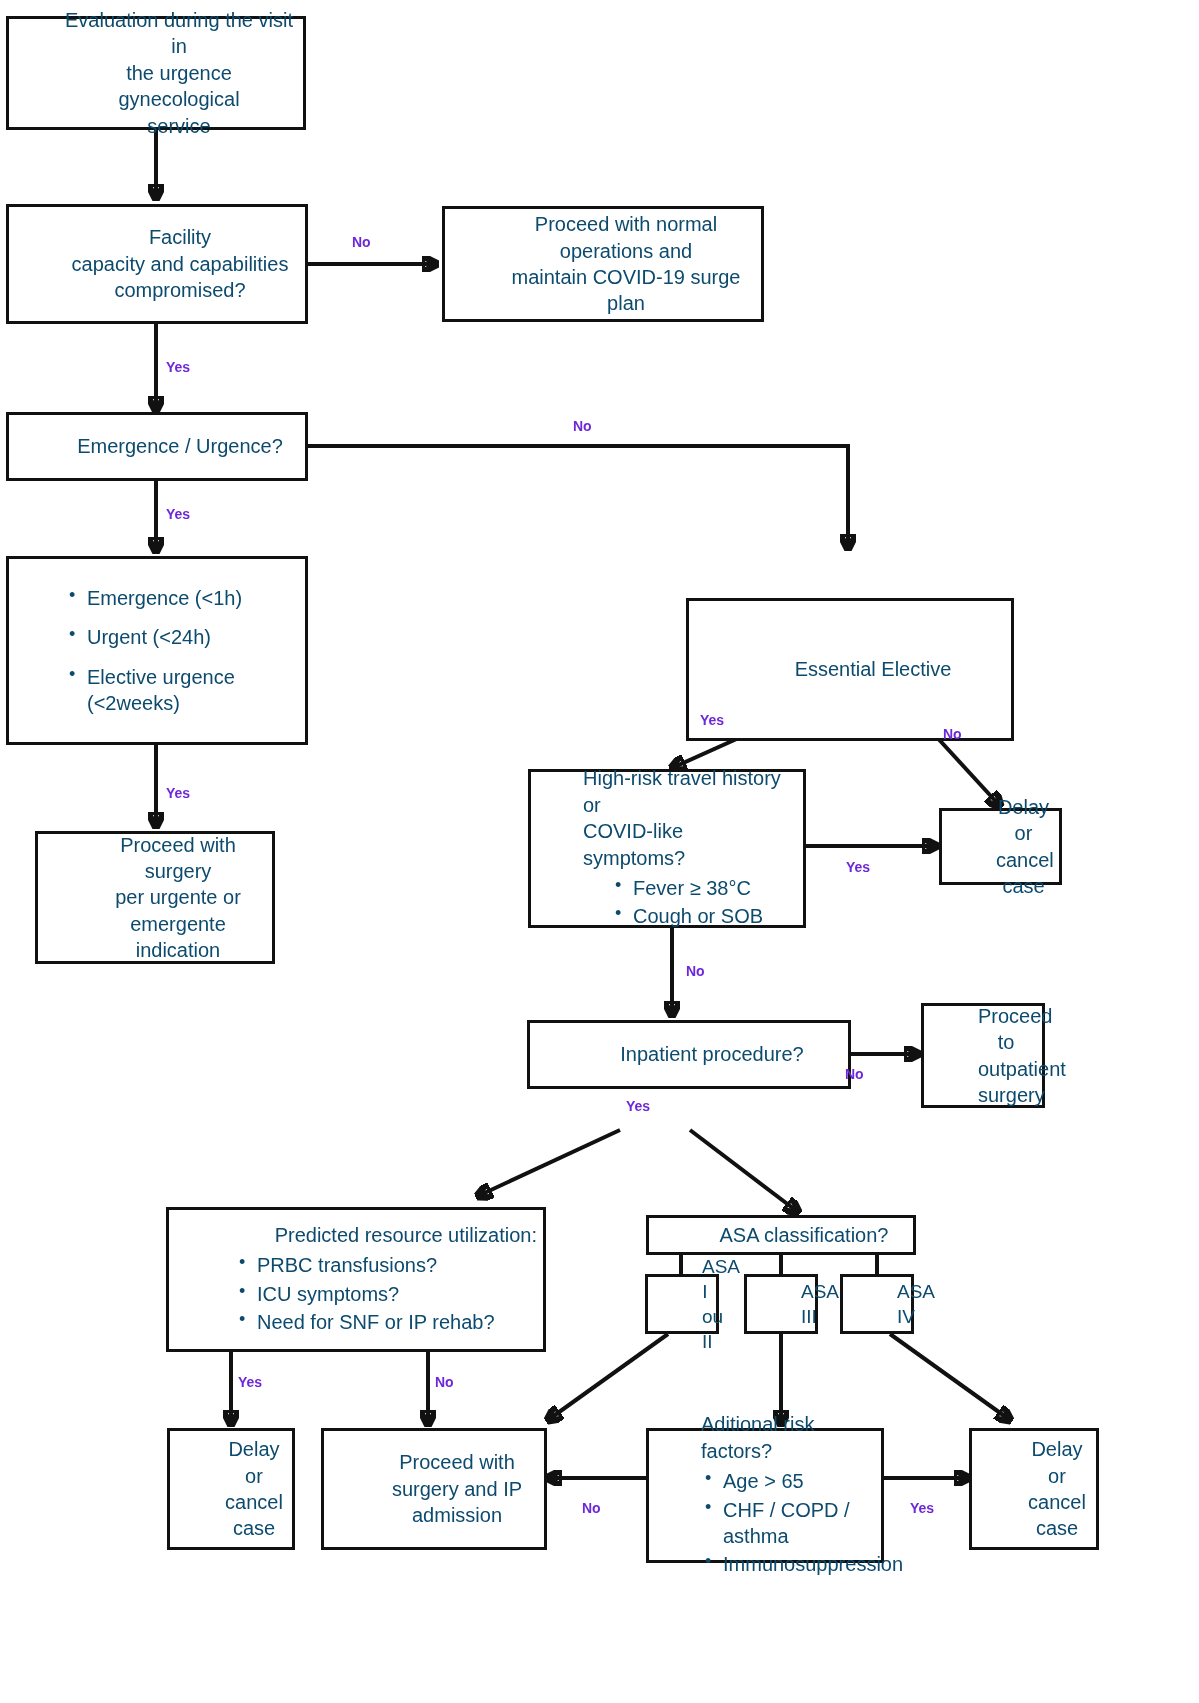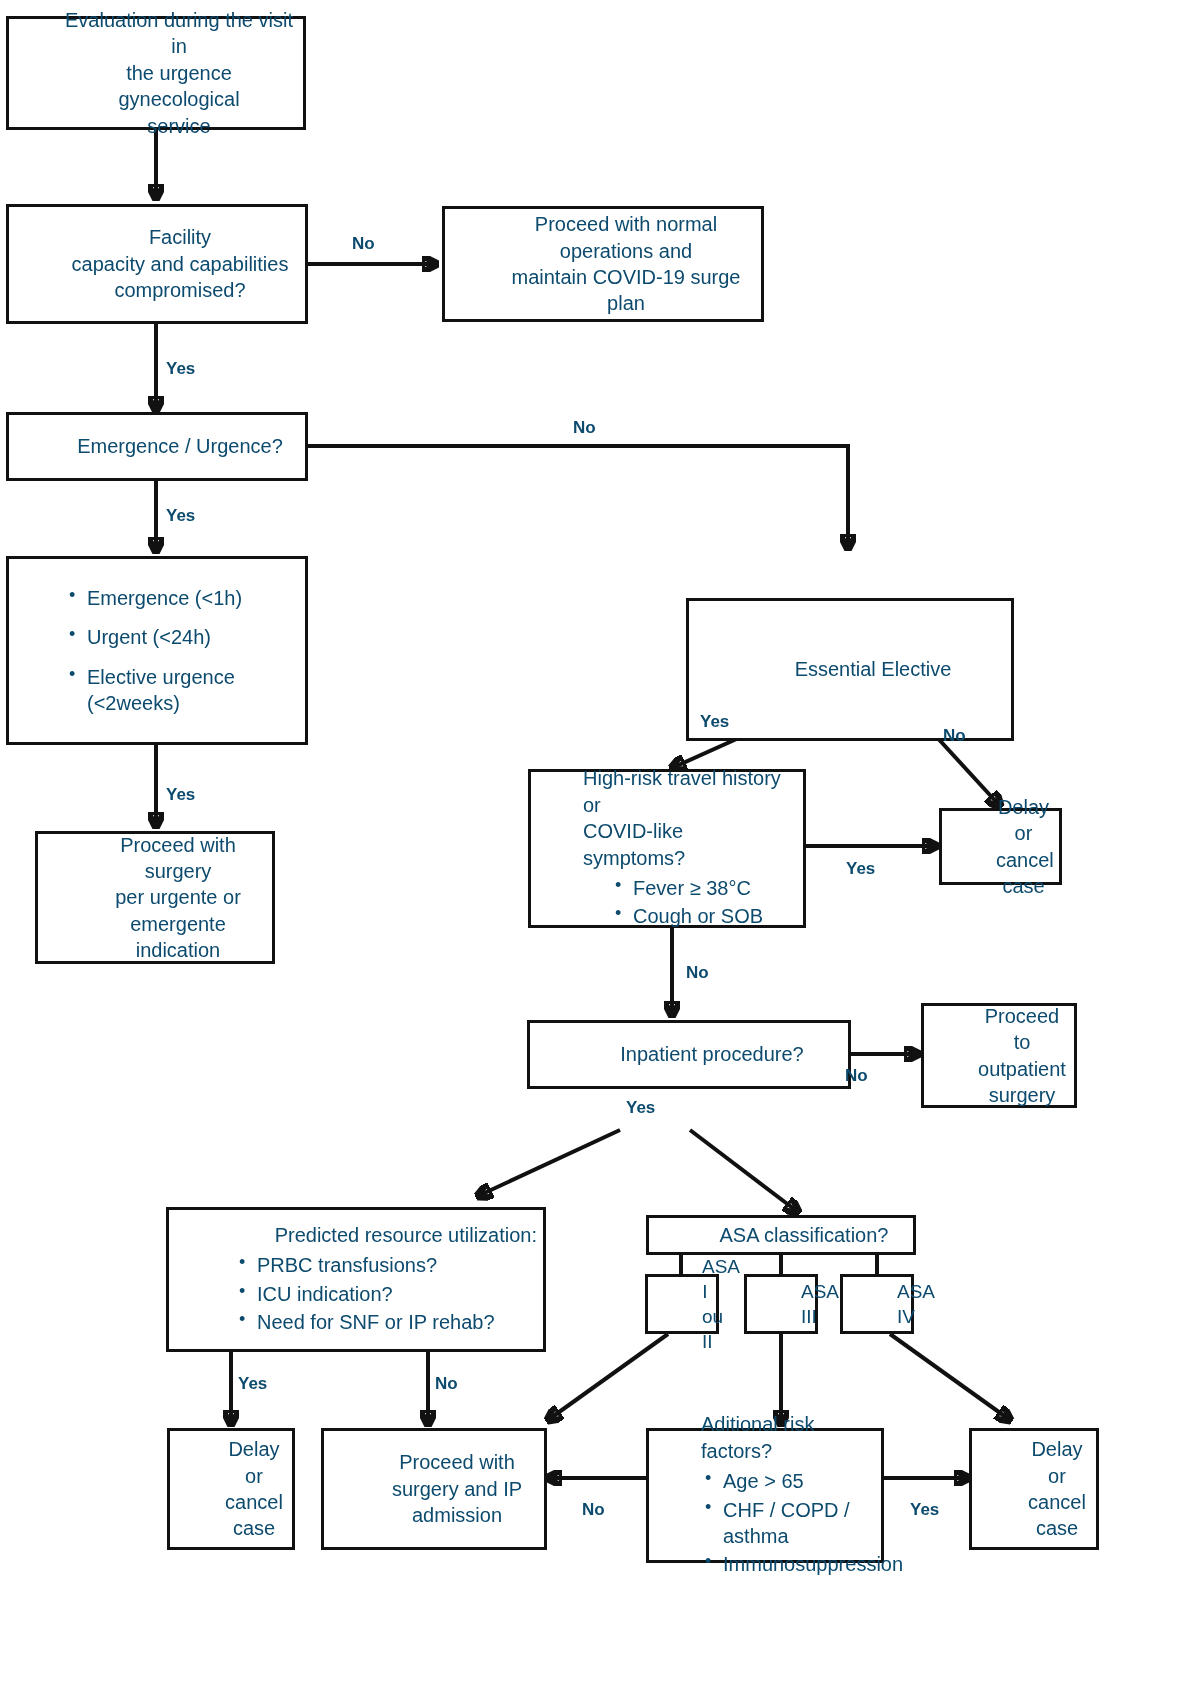--- a/index.html
+++ b/index.html
@@ -64,23 +64,23 @@
   .heading-line {
     width: 100%;
     text-align: left;
     padding: 0 6px 2px 6px;
     box-sizing: border-box;
     white-space: pre-line;
   }
 
   .edge-label {
     position: absolute;
-    font-size: 17px;
+    font-size: 14px;
     font-weight: bold;
-    color: #0c4a6e;
+    color: #6d28d9;
     white-space: nowrap;
   }
 
   svg.links {
     position: absolute;
     left: 0; top: 0;
     width: 1199px;
     height: 1703px;
     pointer-events: none;
   }
@@ -196,31 +196,31 @@
   <div class="node center" style="left:939px; top:808px; width:123px; height:77px;">
     <div class="ntext">Delay or
 cancel
 case</div>
   </div>
 
   <div class="node center" style="left:527px; top:1020px; width:324px; height:69px;">
     <div class="ntext">Inpatient procedure?</div>
   </div>
 
-  <div class="node center" style="left:921px; top:1003px; width:156px; height:105px;">
+  <div class="node center" style="left:921px; top:1003px; width:124px; height:105px;">
     <div class="ntext">Proceed to
 outpatient
 surgery</div>
   </div>
 
   <div class="node center" style="left:166px; top:1207px; width:380px; height:145px;">
     <div class="heading-line" style="text-align:right;">Predicted resource utilization:</div>
     <ul class="bullets tight" style="padding-left:24px;">
       <li>PRBC transfusions?</li>
-      <li>ICU indication?</li>
+      <li>ICU symptoms?</li>
       <li>Need for SNF or IP rehab?</li>
     </ul>
   </div>
 
   <div class="node center" style="left:646px; top:1215px; width:270px; height:40px;">
     <div class="ntext">ASA classification?</div>
   </div>
 
   <div class="node center" style="left:645px; top:1274px; width:74px; height:60px; font-size:19px;">
     <div class="ntext">ASA

